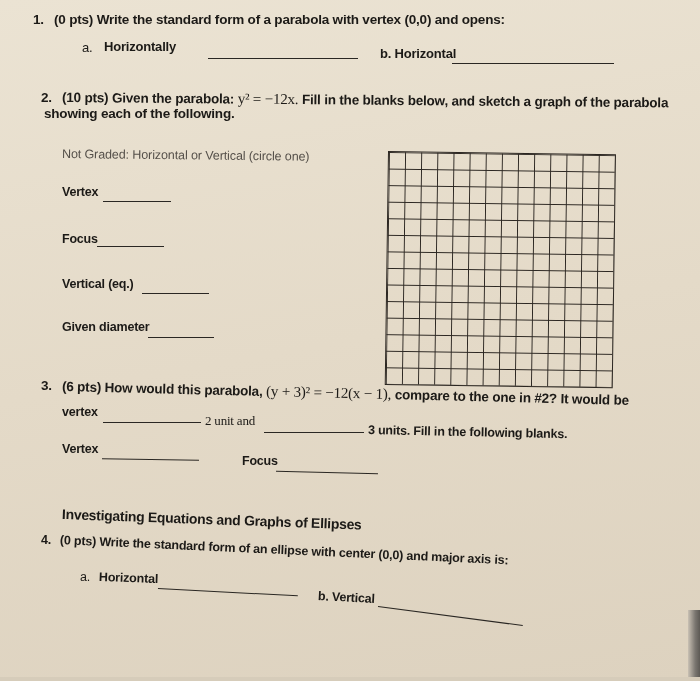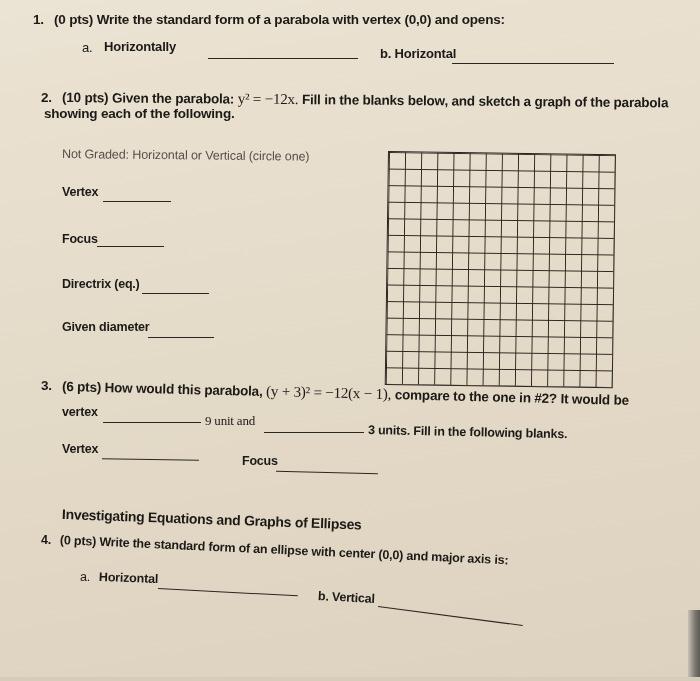--- a/index.html
+++ b/index.html
@@ -45,35 +45,35 @@
 <div class="abs q" style="left:44px; top:106px;">showing each of the following.</div>
 
 <div class="abs muted" style="left:62px; top:147px; transform:rotate(0.6deg); transform-origin:left;">Not Graded: Horizontal or Vertical (circle one)</div>
 
 <div class="abs lbl" style="left:62px; top:185px;">Vertex</div>
 <div class="blank" style="left:103px; top:201px; width:68px;"></div>
 
 <div class="abs lbl" style="left:62px; top:232px;">Focus</div>
 <div class="blank" style="left:97px; top:246px; width:67px;"></div>
 
-<div class="abs lbl" style="left:62px; top:277px;">Directrix (eq.)</div>
+<div class="abs lbl" style="left:62px; top:277px;">Vertical (eq.)</div>
 <div class="blank" style="left:142px; top:293px; width:67px;"></div>
 
 <div class="abs lbl" style="left:62px; top:320px;">Given diameter</div>
 <div class="blank" style="left:148px; top:337px; width:66px;"></div>
 
 <div class="grid"></div>
 
 <div class="abs q" style="left:41px; top:378px;">3.</div>
 <div class="abs q" style="left:62px; top:378px; transform:rotate(1.4deg); transform-origin:left;">
   <span>(6 pts) How would this parabola, </span><span class="math" style="font-style:normal;">(y + 3)² = −12(x − 1),</span><span> compare to the one in #2? It would be</span>
 </div>
 <div class="abs lbl" style="left:62px; top:405px;">vertex</div>
 <div class="blank" style="left:103px; top:422px; width:98px;"></div>
-<div class="abs lbl" style="left:205px; top:413px; font-weight:normal; font-family:'Liberation Serif', serif; font-size:13px;">9 unit and</div>
+<div class="abs lbl" style="left:205px; top:413px; font-weight:normal; font-family:'Liberation Serif', serif; font-size:13px;">2 unit and</div>
 <div class="blank" style="left:264px; top:432px; width:100px;"></div>
 <div class="abs lbl" style="left:368px; top:423px; transform:rotate(1.2deg); transform-origin:left;">3 units. Fill in the following blanks.</div>
 
 <div class="abs lbl" style="left:62px; top:442px;">Vertex</div>
 <div class="blank" style="left:102px; top:459px; width:97px; transform:rotate(1deg);"></div>
 <div class="abs lbl" style="left:242px; top:454px;">Focus</div>
 <div class="blank" style="left:276px; top:472px; width:102px; transform:rotate(1.5deg);"></div>
 
 <div class="abs" style="left:62px; top:506px; font-size:14px; font-weight:bold; letter-spacing:-0.3px; transform:rotate(2deg); transform-origin:left;">Investigating Equations and Graphs of Ellipses</div>
 

